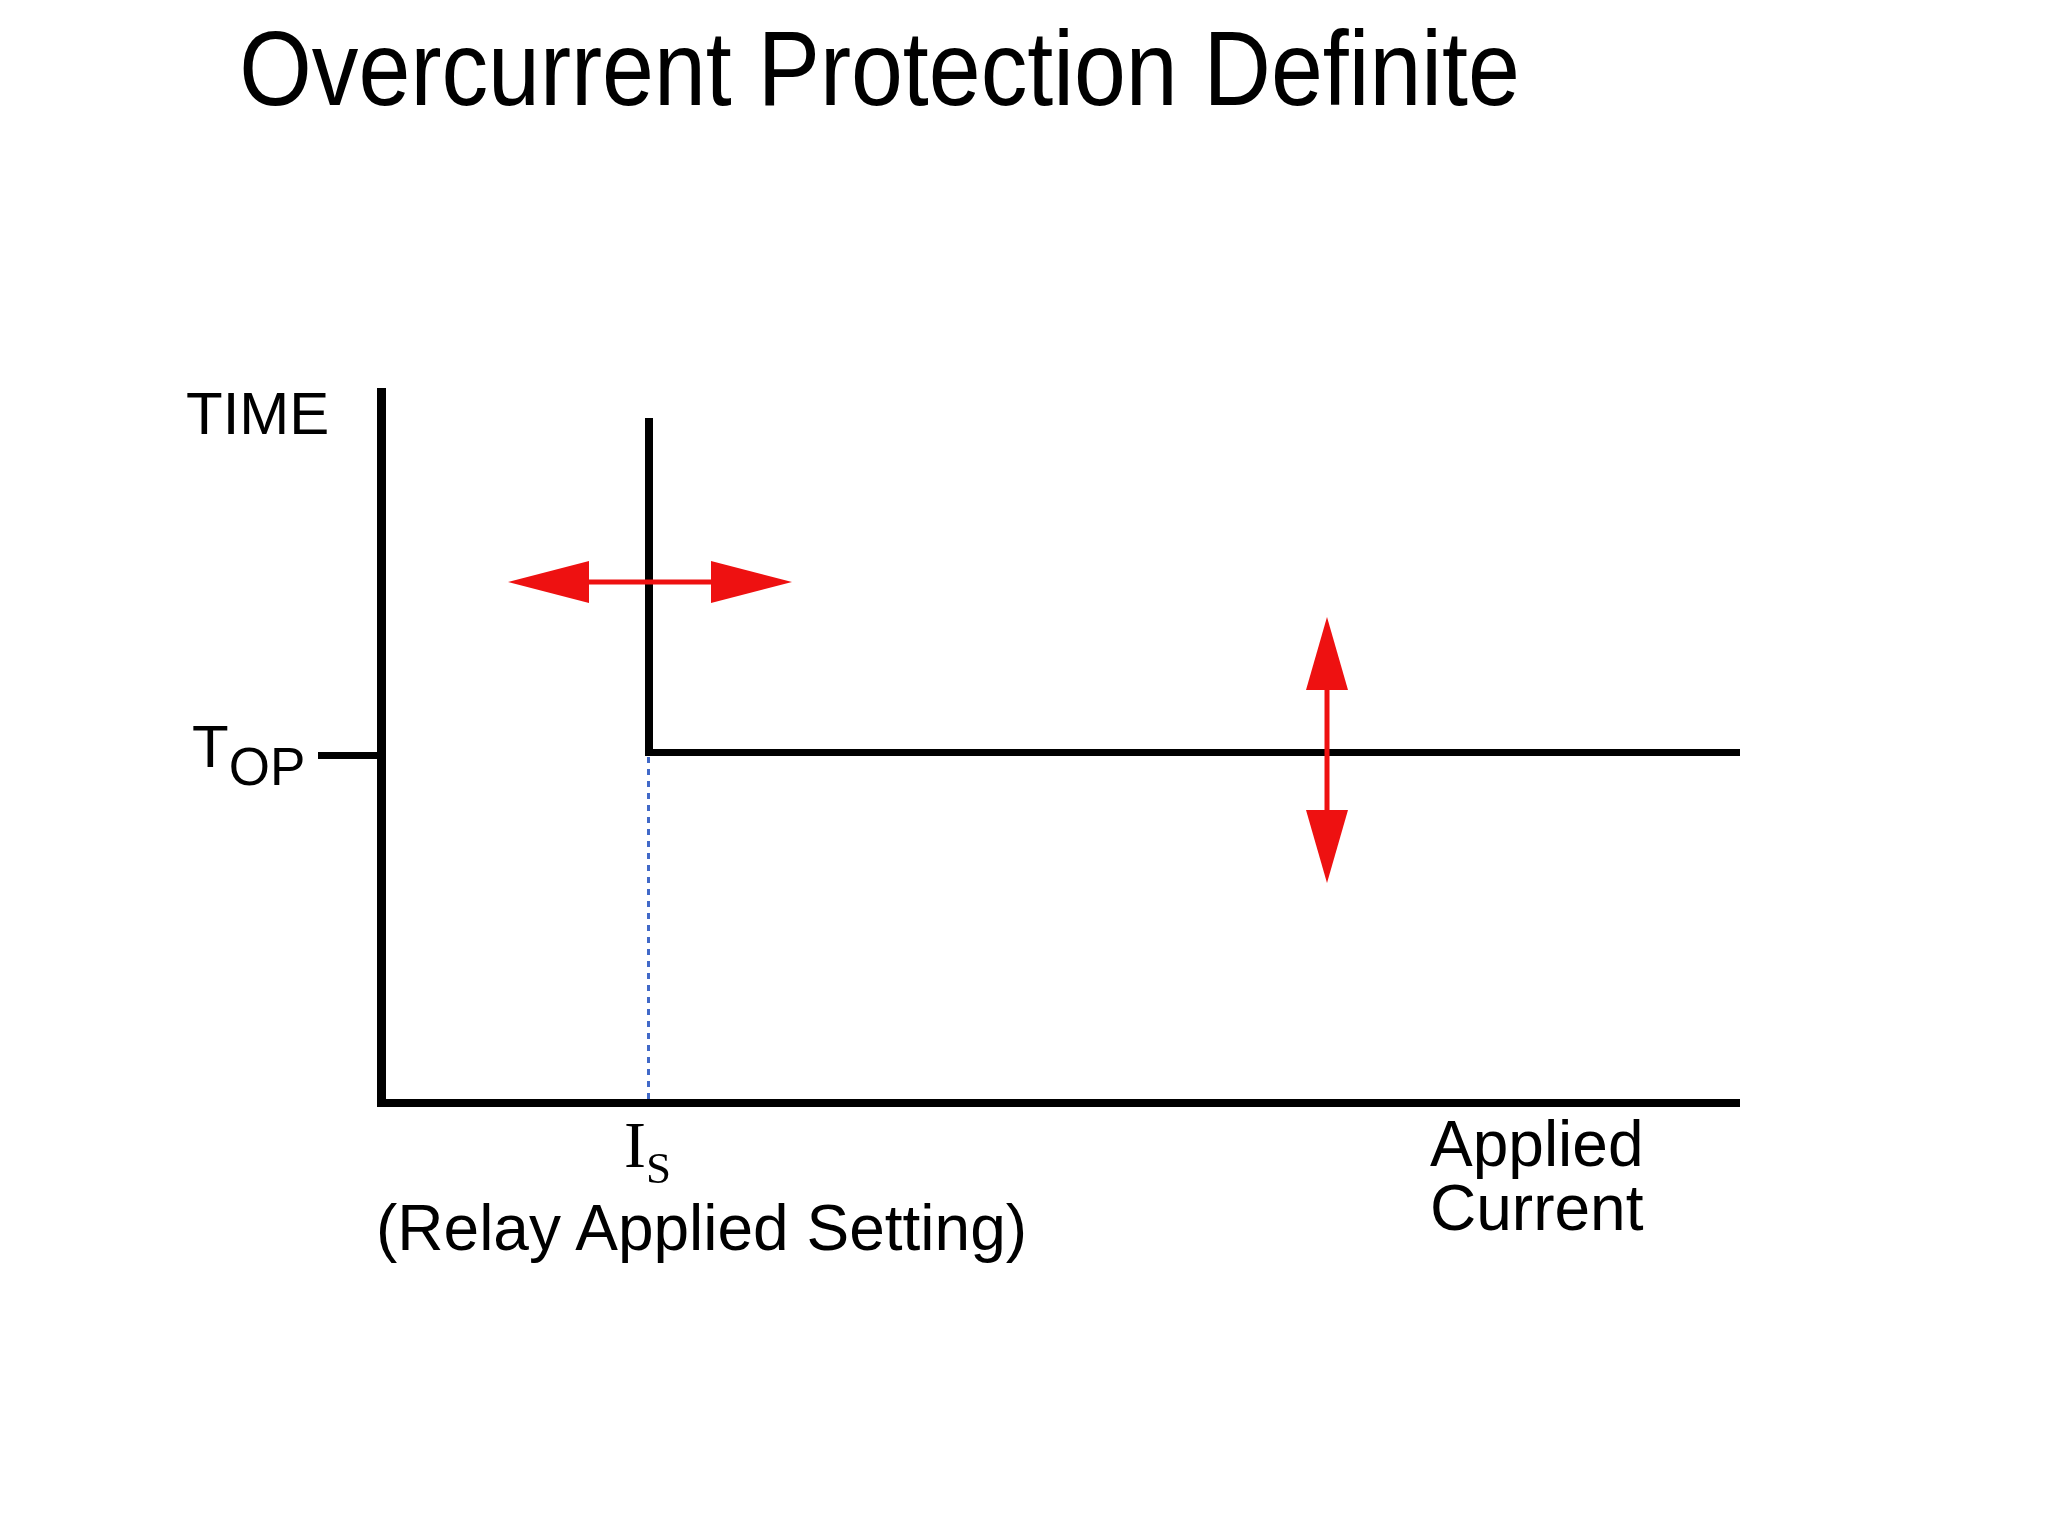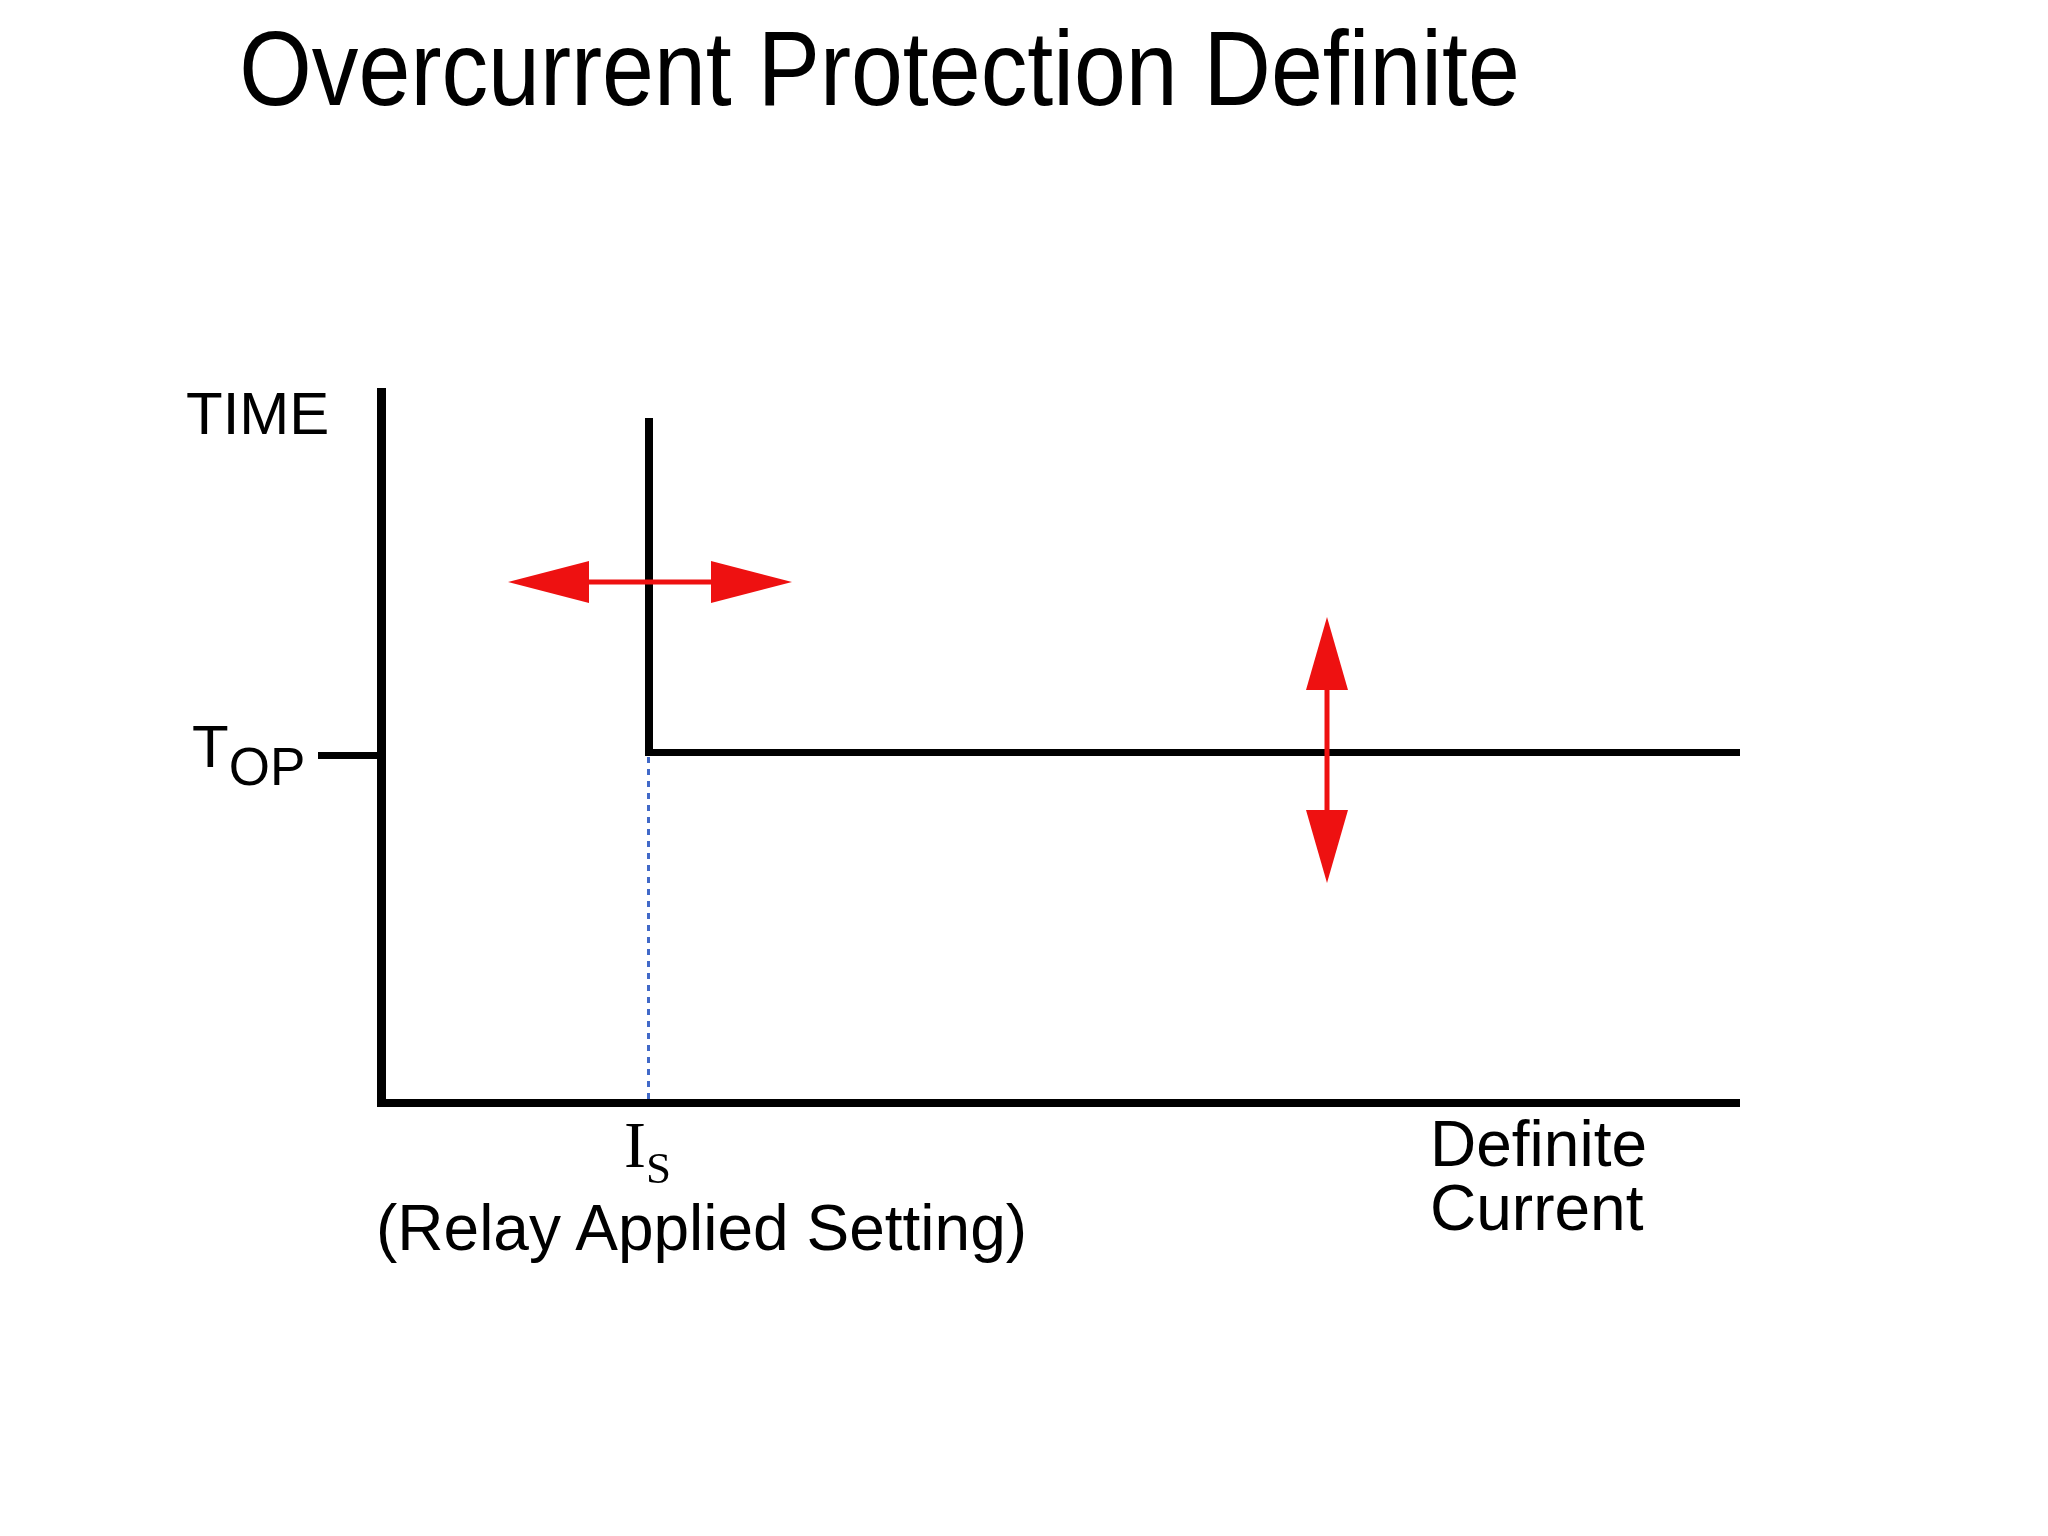--- a/index.html
+++ b/index.html
@@ -65,21 +65,21 @@
     <div class="guide-dash"></div>
 
     <div class="lbl lbl-time">TIME</div>
 
     <div class="lbl lbl-top"><span>T</span><span class="sub">OP</span></div>
 
     <div class="lbl lbl-is"><span>I</span><span class="sub">S</span></div>
 
     <div class="lbl lbl-relay">(Relay Applied Setting)</div>
 
-    <div class="lbl lbl-applied">Definite Current</div>
+    <div class="lbl lbl-applied">Applied Current</div>
 
     <svg class="arrow arrow-h" width="290" height="52" viewBox="0 0 290 52">
       <line x1="82" y1="26" x2="208" y2="26" stroke="currentColor" stroke-width="5"></line>
       <polygon points="3,26 84,5 84,47" fill="currentColor"></polygon>
       <polygon points="287,26 206,5 206,47" fill="currentColor"></polygon>
     </svg>
 
     <svg class="arrow arrow-v" width="52" height="272" viewBox="0 0 52 272">
       <line x1="26" y1="72" x2="26" y2="200" stroke="currentColor" stroke-width="5"></line>
       <polygon points="26,3 5,76 47,76" fill="currentColor"></polygon>

